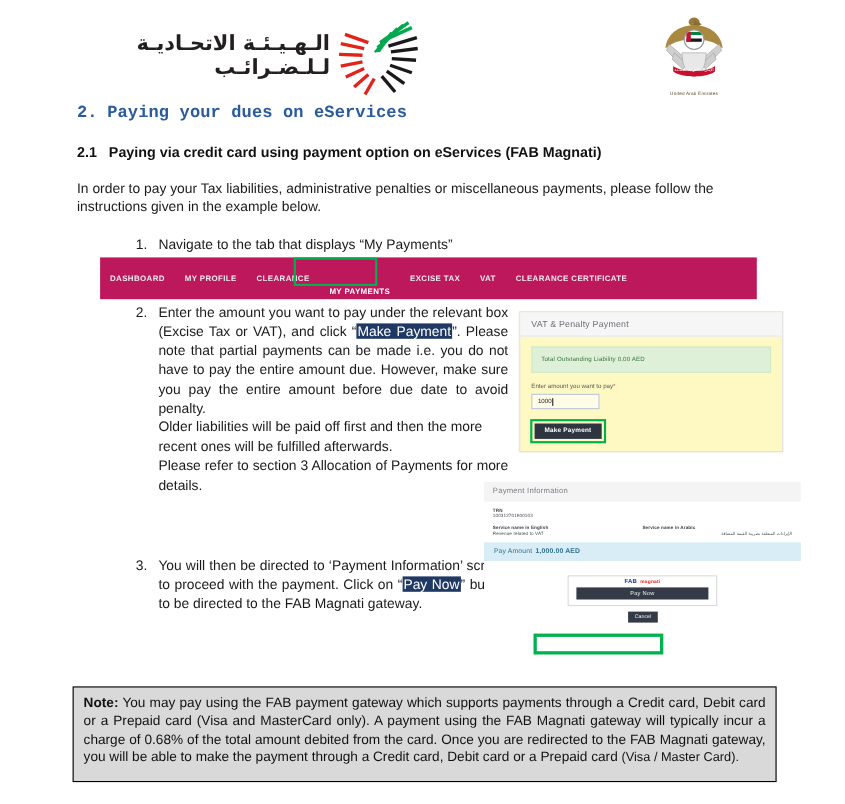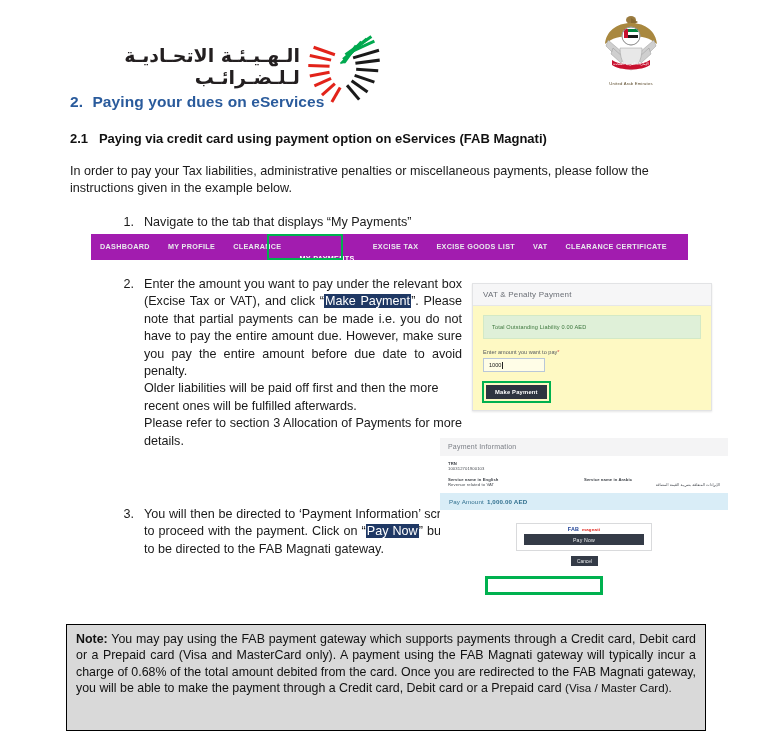--- a/index.html
+++ b/index.html
@@ -8,57 +8,57 @@
     width: 768px; height: 731px;
     background: #ffffff;
     font-family: "Liberation Sans", sans-serif;
     color: #1a1a1a;
     overflow: hidden;
     position: relative;
   }
 
   
   .header { position:absolute; left:0; top:0; width:768px; height:92px; }
-  .fta-logo { position:absolute; left:72px; top:28px; width:300px; height:70px; }
+  .fta-logo { position:absolute; left:72px; top:12px; width:300px; height:70px; }
   .fta-ar { font-family:"DejaVu Sans", sans-serif; font-size:19px; font-weight:700;
             color:#231f20; letter-spacing:0.5px; text-align:right; width:228px;
             position:absolute; left:0; top:16px; direction:rtl; }
   .fta-en { position:absolute; left:0; top:40px; width:228px; text-align:left;
             font-size:14.5px; font-weight:700; letter-spacing:2.6px; color:#231f20;
             font-family:"Liberation Sans", sans-serif; }
   .fta-mark { position:absolute; left:234px; top:4px; width:76px; height:76px; }
 
   .uae-emblem { position:absolute; left:600px; top:14px; width:62px; height:78px; text-align:center; }
   .uae-caption { font-size:4.2px; color:#5b4a2a; letter-spacing:0.2px; margin-top:1px;
                  font-family:"Liberation Sans", sans-serif; }
 
   
   .h2 { position:absolute; left:70px; top:93px; font-size:15.5px; font-weight:700;
-        color:#2a5b9c; letter-spacing:0.1px; }
+        color:#2a5b9c; letter-spacing:0.1px;font-family:Liberation Mono, monospace; }
   .h2 .num { display:inline-block; width:18px; }
   .h3 { position:absolute; left:70px; top:131px; font-size:13px; font-weight:700;
         color:#111; }
   .intro { position:absolute; left:70px; top:163px; width:645px; font-size:12.6px;
            line-height:17px; color:#1a1a1a; }
 
   
   .step { position:absolute; font-size:12.6px; line-height:17.4px; color:#1a1a1a; }
   .step .marker { position:absolute; left:0; top:0; width:24px; text-align:right; }
   .step .body { margin-left:34px; display:block; }
   .just { text-align:justify; text-justify:inter-word; }
 
   .step1 { left:110px; top:214px; width:420px; }
   .step2 { left:110px; top:276px; width:352px; }
   .step3 { left:110px; top:506px; width:352px; }
 
   .hl { background:#1f3864; color:#ffffff; padding:0 1px; }
 
   
-  .navbar { position:absolute; left:91px; top:234px; width:597px; height:26px;
-            background:#a21caf; display:flex; align-items:center; }
+  .navbar { position:absolute; left:91px; top:234px; width:597px; height:38px;
+            background:#be185d; display:flex; align-items:center; }
   .navbar .nav-item { color:#e9ebee; font-size:7.2px; font-weight:700;
                       letter-spacing:0.35px; padding:0 9px; white-space:nowrap;
                       line-height:26px; }
   .navbar .nav-item.sel { position:relative; color:#ffffff;margin-top:24px; }
   .nav-highlight { position:absolute; left:267px; top:234px; width:76px; height:26px;
                    border:2px solid #00b14f; }
 
   
   .shot1 { position:absolute; left:472px; top:283px; width:240px; height:128px;
            background:#fef9c3; border:1px solid #e2e3e5;
@@ -103,21 +103,21 @@
   .shot2 .btn-paynow { margin:2px 7px 0 7px; height:11px; background:#343b47;
                        color:#e8eaec; font-size:5.2px; display:flex;
                        align-items:center; justify-content:center; letter-spacing:0.2px; }
   .shot2 .btn-cancel { position:absolute; left:131px; top:118px; width:27px; height:10px;
                        background:#343b47; color:#e8eaec; font-size:4.8px;
                        display:flex; align-items:center; justify-content:center; }
   .green-empty-box { position:absolute; left:485px; top:576px; width:118px; height:19px;
                      border:3px solid #00b14f; background:#ffffff; }
 
   
-  .note { position:absolute; left:66px; top:624px; width:640px; height:107px;
+  .note { position:absolute; left:66px; top:624px; width:640px; height:87px;
           background:#d9d9d9; border:1px solid #000000; padding:6px 9px;
           font-size:12.4px; line-height:16.4px; color:#111;
           text-align:justify; text-justify:inter-word; }
   .note b { font-weight:700; }
   .note .small { font-size:11.6px; }
 </style>
 </head>
 <body>
 
 <div class="header">
@@ -202,21 +202,20 @@
   <span class="marker">1.</span>
   <span class="body">Navigate to the tab that displays “My Payments”</span>
 </div>
 
 <div class="navbar">
   <span class="nav-item">DASHBOARD</span>
   <span class="nav-item">MY PROFILE</span>
   <span class="nav-item">CLEARANCE</span>
   <span class="nav-item sel">MY PAYMENTS</span>
   <span class="nav-item">EXCISE TAX</span>
-  <span class="nav-item">EXCISE GOODS LIST</span>
   <span class="nav-item">VAT</span>
   <span class="nav-item">CLEARANCE CERTIFICATE</span>
 </div>
 <div class="nav-highlight"></div>
 
 <div class="step step2 just">
   <span class="marker">2.</span>
   <span class="body">
     <span>Enter the amount you want to pay under the relevant box (Excise Tax or VAT), and click “</span><span class="hl">Make Payment</span><span>”. Please note that partial payments can be made i.e. you do not have to pay the entire amount due. However, make sure you pay the entire amount before due date to avoid penalty.</span>
     <span style="display:block; text-align:left;">Older liabilities will be paid off first and then the more recent ones will be fulfilled afterwards.</span>

